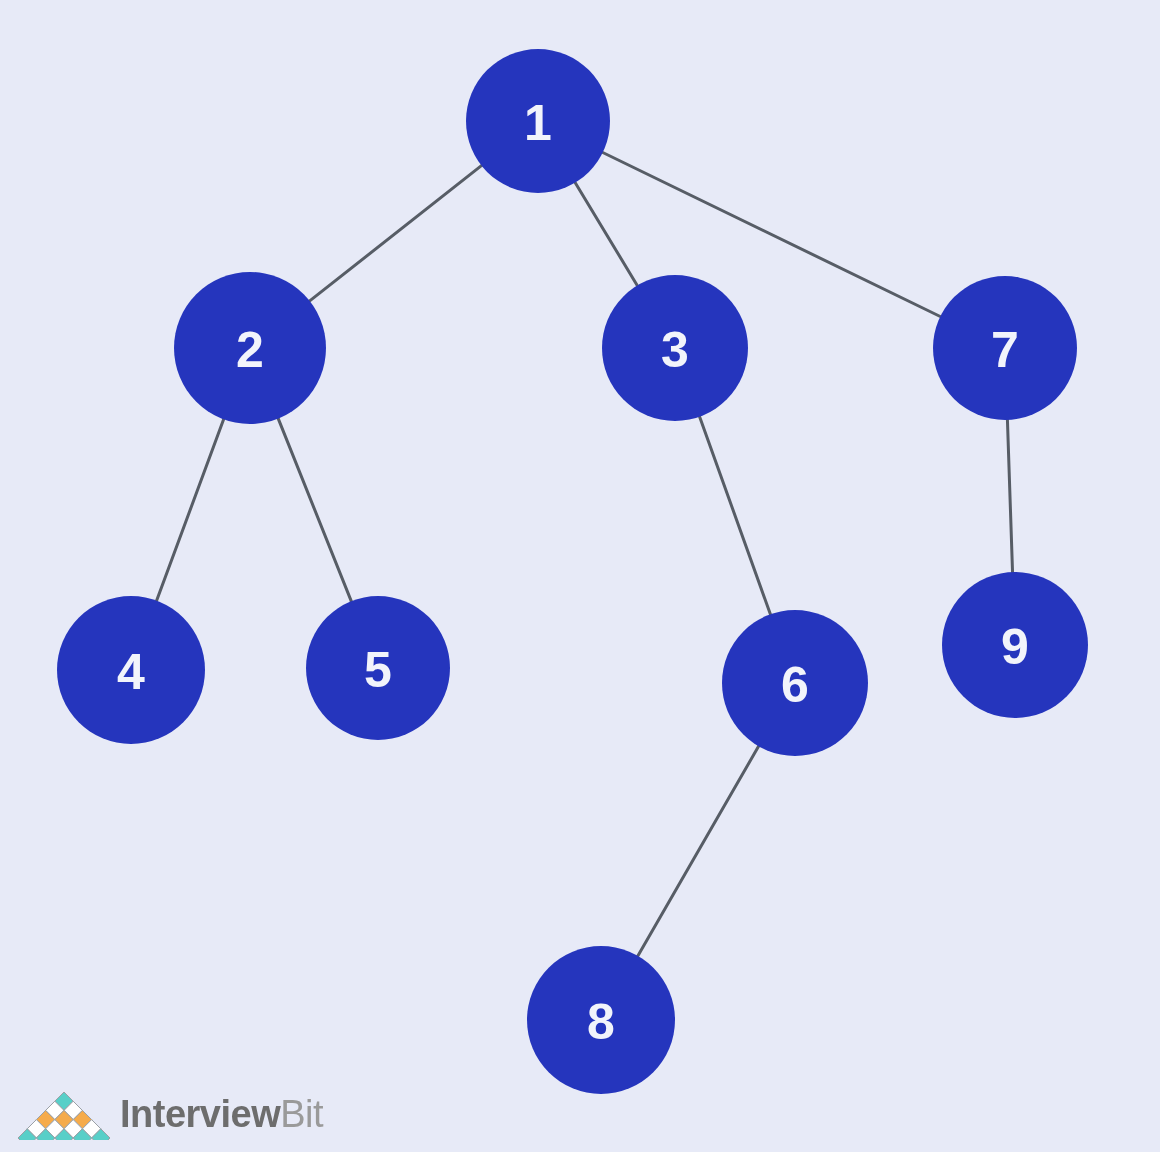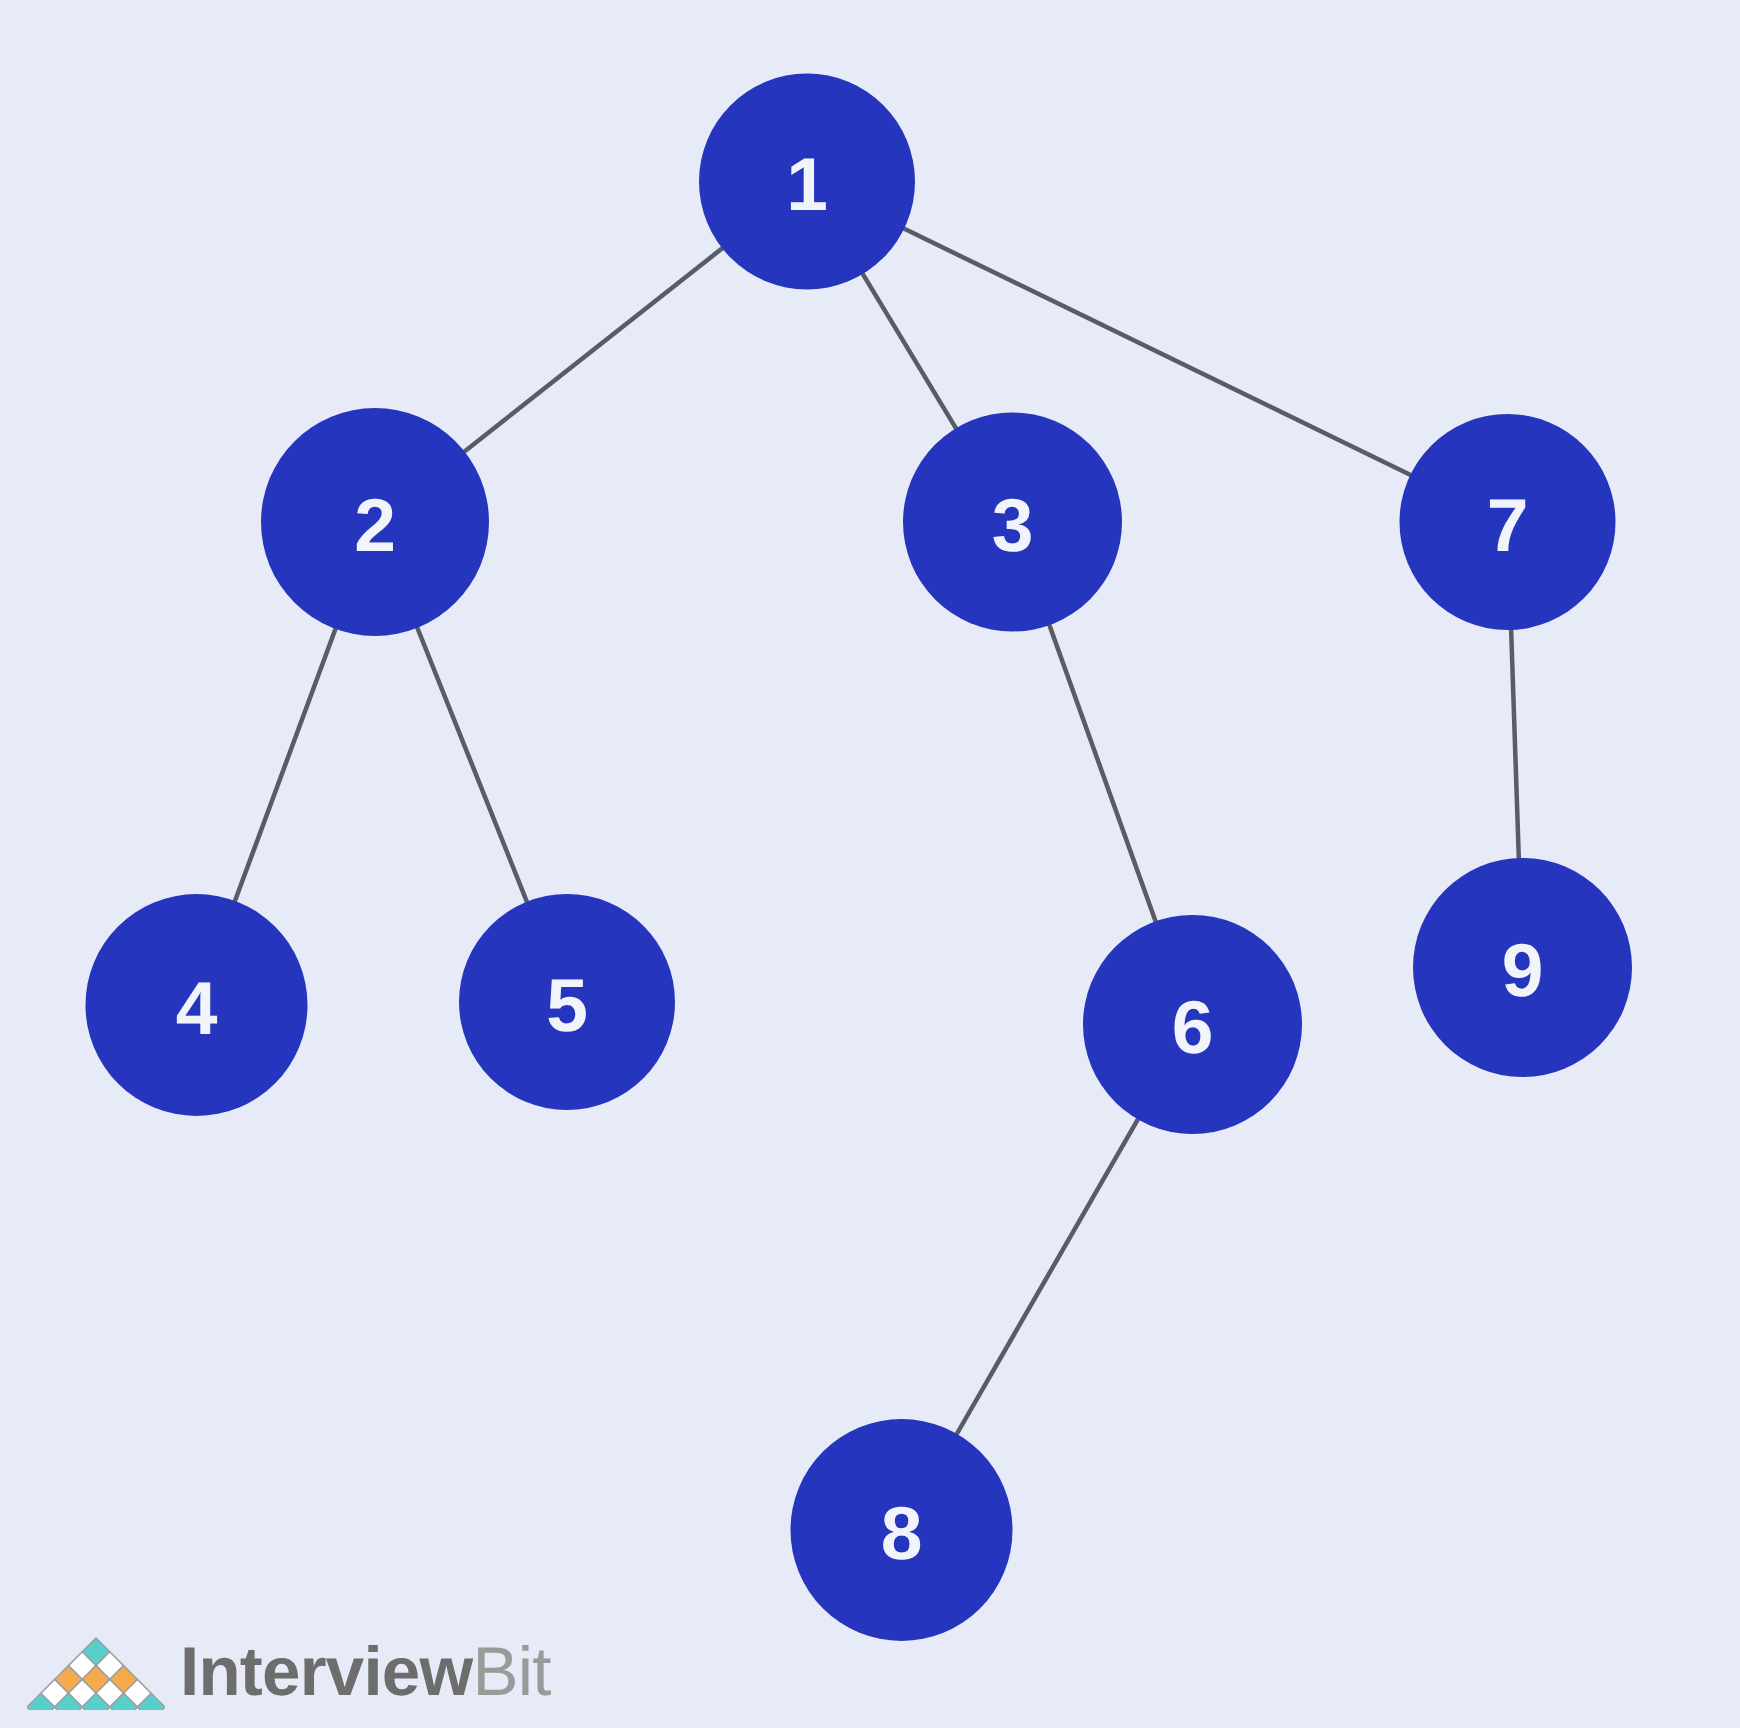--- a/index.html
+++ b/index.html
@@ -51,21 +51,21 @@
     bottom: 12px;
     display: flex;
     align-items: center;
     gap: 10px;
   }
   #logo-mark {
     display: block;
   }
   #logo-wordmark {
     font-family: "Liberation Sans", sans-serif;
-    font-size: 46px;
+    font-size: 38px;
     letter-spacing: -0.5px;
     line-height: 1;
     white-space: nowrap;
   }
   .wm-bold {
     font-weight: bold;
     color: #6d6d6d;
   }
   .wm-light {
     font-weight: normal;

